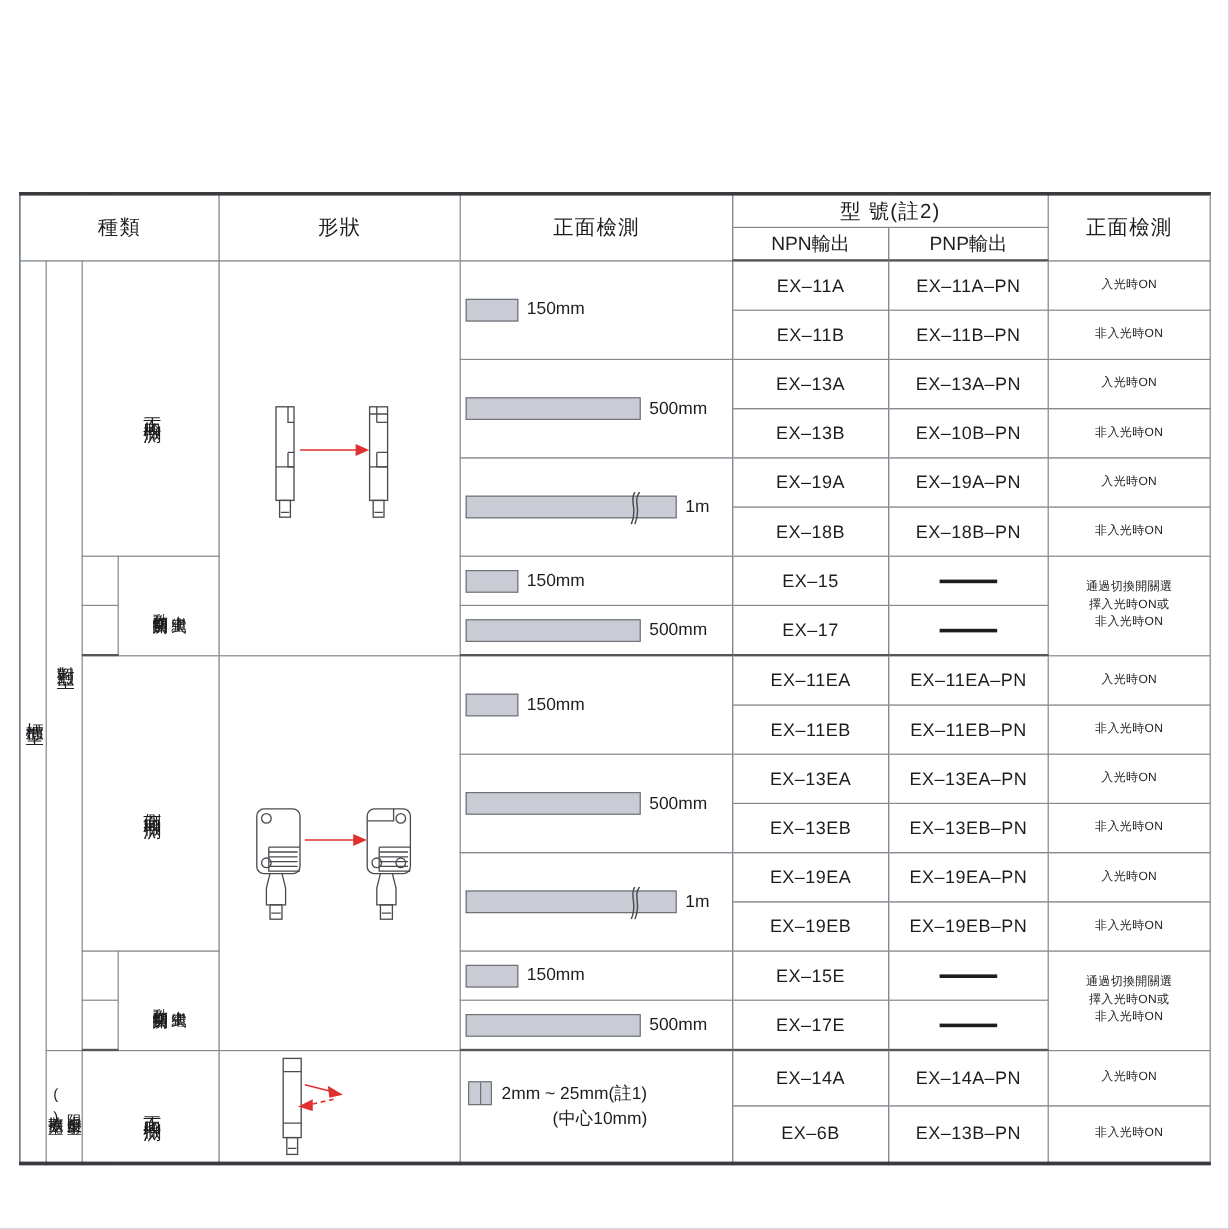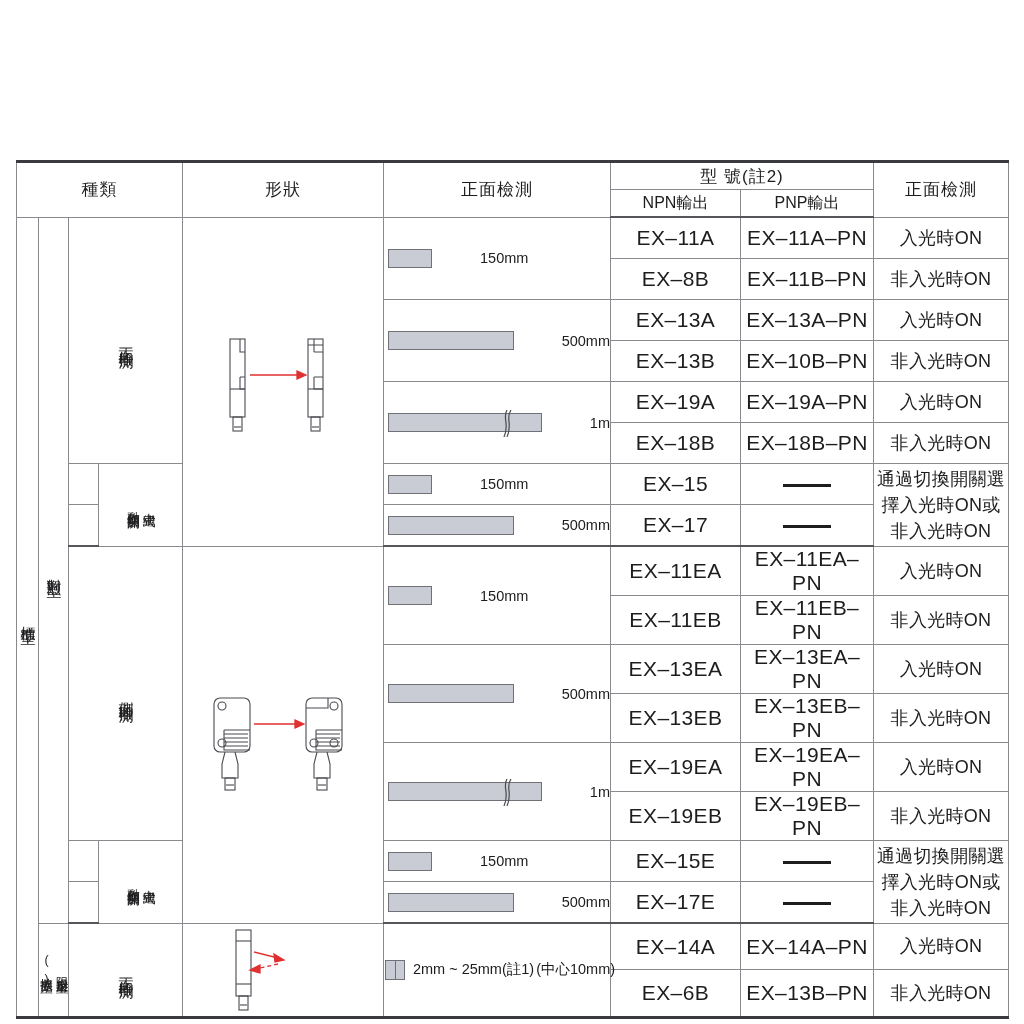--- a/index.html
+++ b/index.html
@@ -69,41 +69,40 @@
     background:#e9e9ec;
   }
   .relay-inner{
     display:flex;flex-direction:row-reverse;
     align-items:center;justify-content:center;
     height:100%;
   }
 
   
   .model{
-    font-size:21px;
+    font-size:15px;
     font-weight:bold;
     letter-spacing:0.4px;
     height:40px;
     margin-left:32px;
   }
   .outact{
-    font-size:18px;
+    font-size:10px;
     letter-spacing:0.3px;
     line-height:1.45;
   }
   .dashcell{font-size:15px;font-weight:bold;}
   .dash{display:inline-block;width:48px;height:3px;background:#1d1d1f;vertical-align:middle;}
 
   
   .dist{padding:0;}
   .distwrap{
     display:flex;align-items:center;
     padding-left:4px;
     height:100%;
-    gap:41px;
   }
   .bar{
     height:19px;
     background:#c9ccd4;
     border:1px solid #6f7176;
     box-sizing:border-box;
     position:relative;
   }
   .bar.b150{width:44px;}
   .bar.b500{width:146px;}
@@ -114,21 +113,21 @@
     color:#4a4a50;
     font-size:10px;
   }
   .brk svg{display:block;}
   .dlabel{
     font-size:14.5px;
     margin-left:7px;
     white-space:nowrap;
   }
   .refl-wrap{
-    display:flex;flex-direction:row;
+    display:flex;flex-direction:column;
     justify-content:center;
     padding-left:6px;height:100%;
     gap:2px;
   }
   .refl-line1{display:flex;align-items:center;}
   .refl-chip{
     width:20px;height:20px;
     background:#c9ccd4;border:1px solid #6f7176;
     box-sizing:border-box;
     position:relative;
@@ -226,21 +225,21 @@
         <span class="bar b150"></span>
         <span class="dlabel">150mm</span>
       </div>
     </td>
     <td class="model">EX–11A</td>
     <td class="model">EX–11A–PN</td>
     <td class="outact">入光時ON</td>
   </tr>
 
   <tr>
-    <td class="model">EX–8B</td>
+    <td class="model">EX–11B</td>
     <td class="model">EX–11B–PN</td>
     <td class="outact">非入光時ON</td>
   </tr>
 
   <tr>
     <td class="dist" rowspan="2">
       <div class="distwrap">
         <span class="bar b500"></span>
         <span class="dlabel">500mm</span>
       </div>

